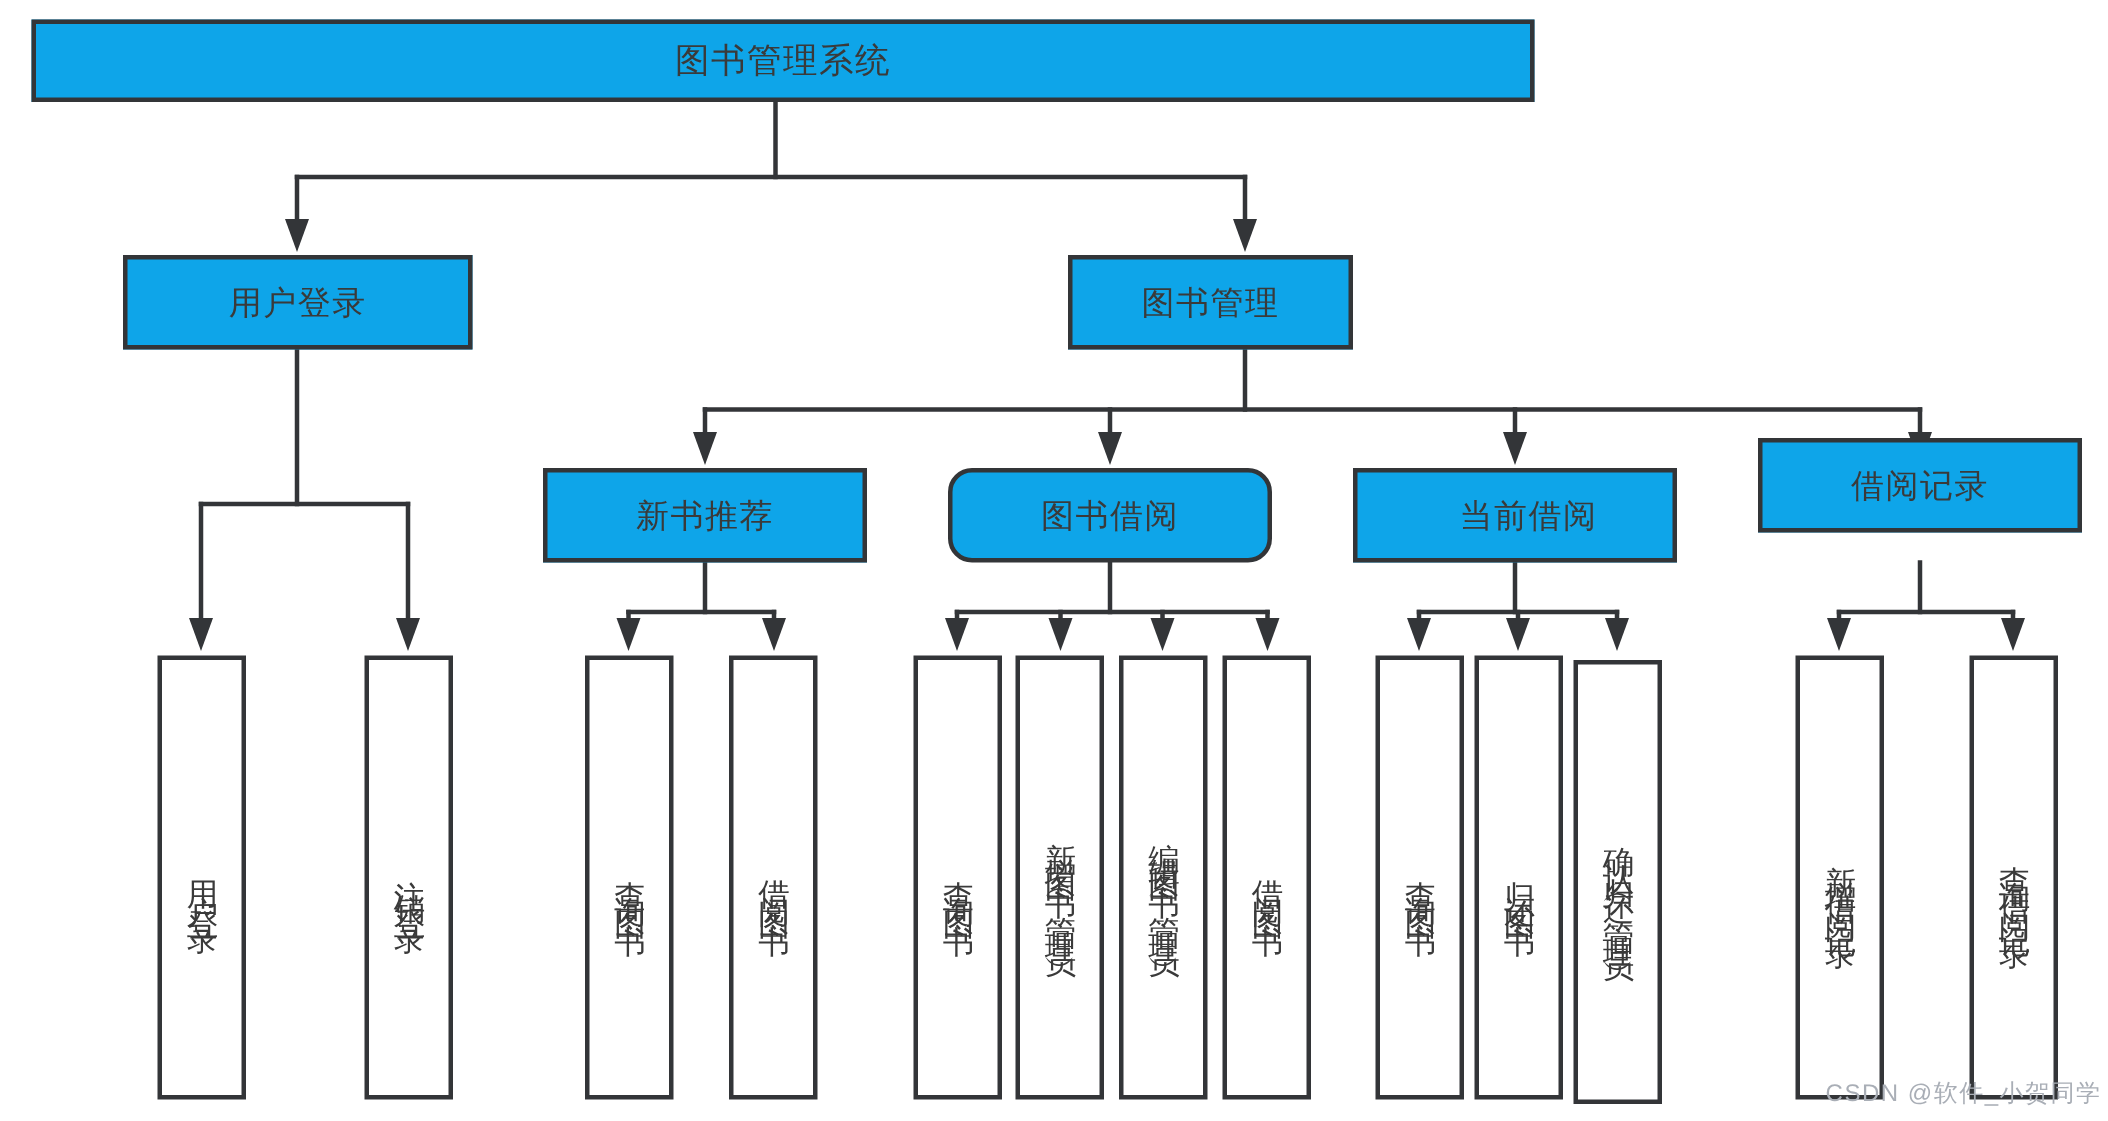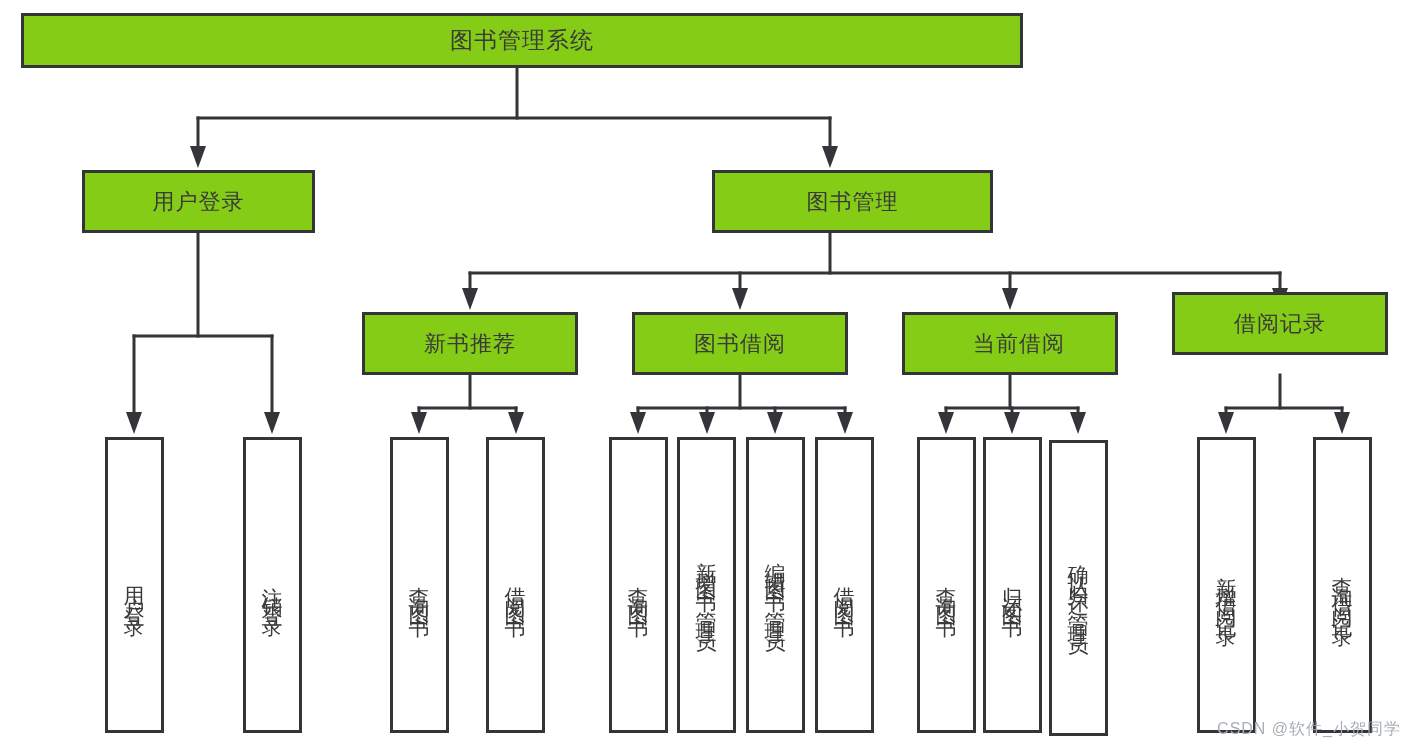--- a/index.html
+++ b/index.html
@@ -14,21 +14,21 @@
     width:1405px;height:747px;
     background:var(--bg);
     font-family:"Liberation Sans", sans-serif;
     overflow:hidden;
   }
   #wires{position:absolute;left:0;top:0;width:1405px;height:747px;}
   #wires line{stroke:var(--line);stroke-width:3;stroke-linecap:square;}
   #wires polygon{fill:var(--line);}
   .hbox{
     position:absolute;box-sizing:border-box;
-    border:3px solid var(--line);background:#84cc16;
+    border:3px solid var(--line);background:#0ea5e9;
     display:flex;align-items:center;justify-content:center;
     font-size:22px;color:var(--text);letter-spacing:1px;
     z-index:2;
   }
   .root{font-size:23px;}
   .vbox{
     position:absolute;box-sizing:border-box;
     width:59px;height:296px;top:437px;
     border:3px solid var(--line);background:#fff;
     display:flex;align-items:center;justify-content:center;
@@ -122,24 +122,24 @@
       <line x1="1226" y1="408" x2="1226" y2="420"></line>
       <polygon points="1218,412 1234,412 1226,434"></polygon>
       <line x1="1342" y1="408" x2="1342" y2="420"></line>
       <polygon points="1334,412 1350,412 1342,434"></polygon>
     </g>
   </svg>
 
   <div class="hbox root" style="left:21px;top:13px;width:1002px;height:55px;">图书管理系统</div>
 
   <div class="hbox" style="left:82px;top:170px;width:233px;height:63px;">用户登录</div>
-  <div class="hbox" style="left:712px;top:170px;width:281px;height:63px;">图书管理</div>
+  <div class="hbox" style="left:712px;top:170px;width:190px;height:63px;">图书管理</div>
 
   <div class="hbox" style="left:362px;top:312px;width:216px;height:63px;text-align:right;">新书推荐</div>
-  <div class="hbox" style="left:632px;top:312px;width:216px;height:63px;">图书借阅</div>
+  <div class="hbox" style="left:632px;top:312px;width:216px;height:63px;border-radius:16px;">图书借阅</div>
   <div class="hbox" style="left:902px;top:312px;width:216px;height:63px;padding-left:18px;">当前借阅</div>
   <div class="hbox" style="left:1172px;top:292px;width:216px;height:63px;">借阅记录</div>
 
   <div class="vbox" style="left:105px;">
     <span>用户登录</span>
   </div>
   <div class="vbox" style="left:243px;">
     <span>注销登录</span>
   </div>
 

